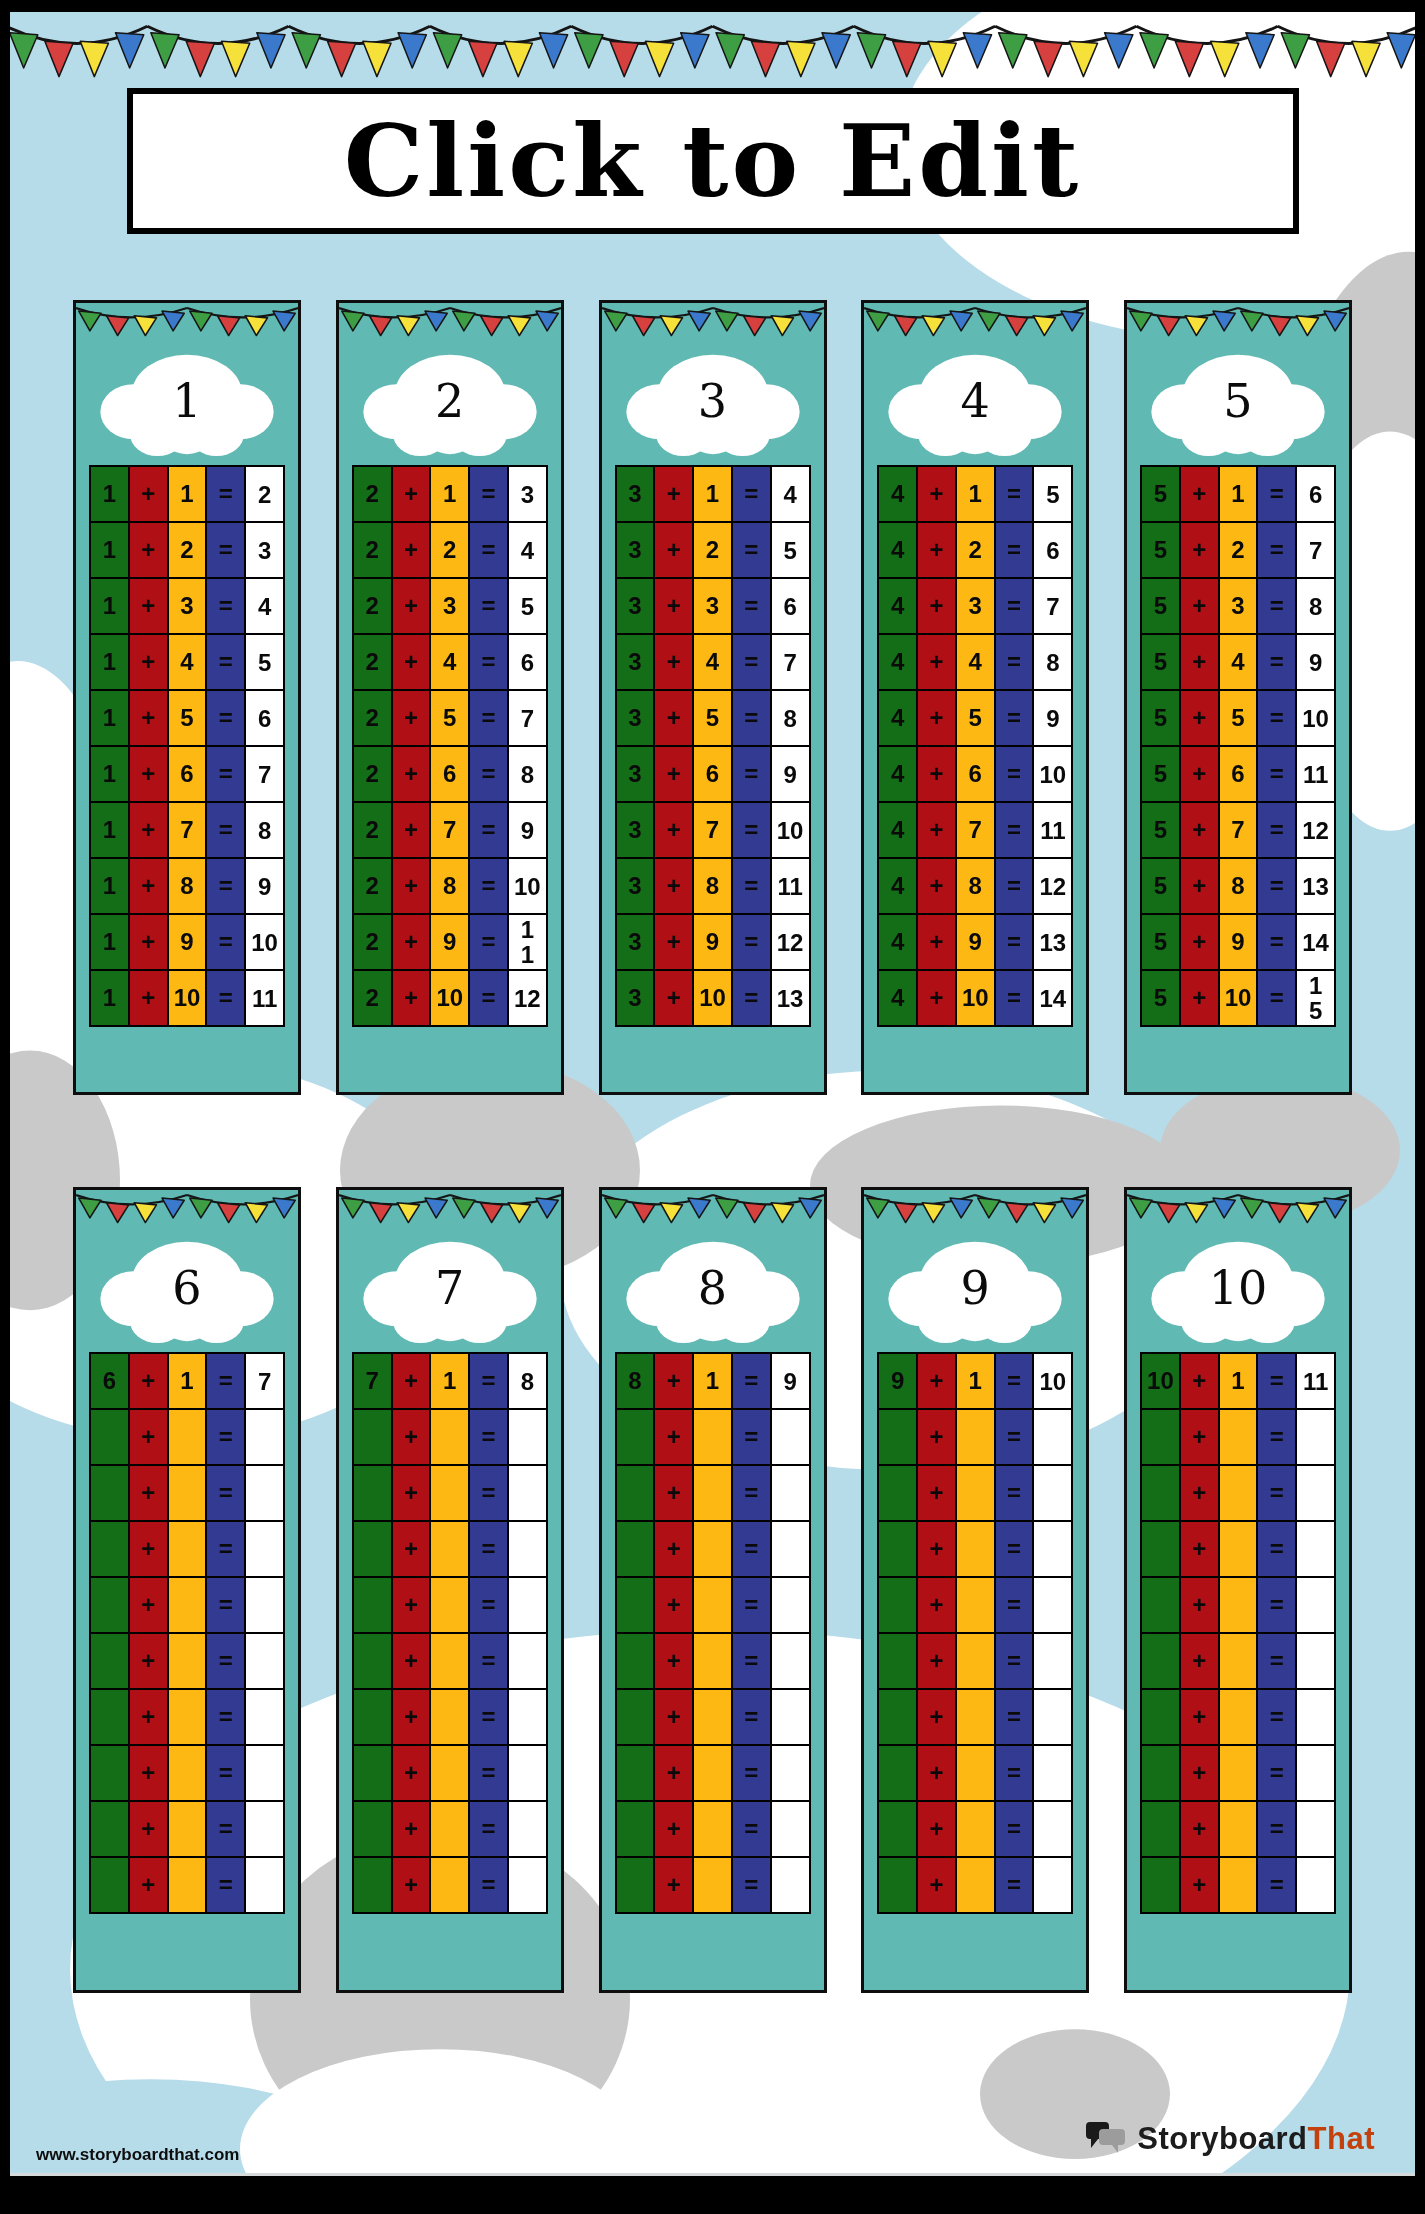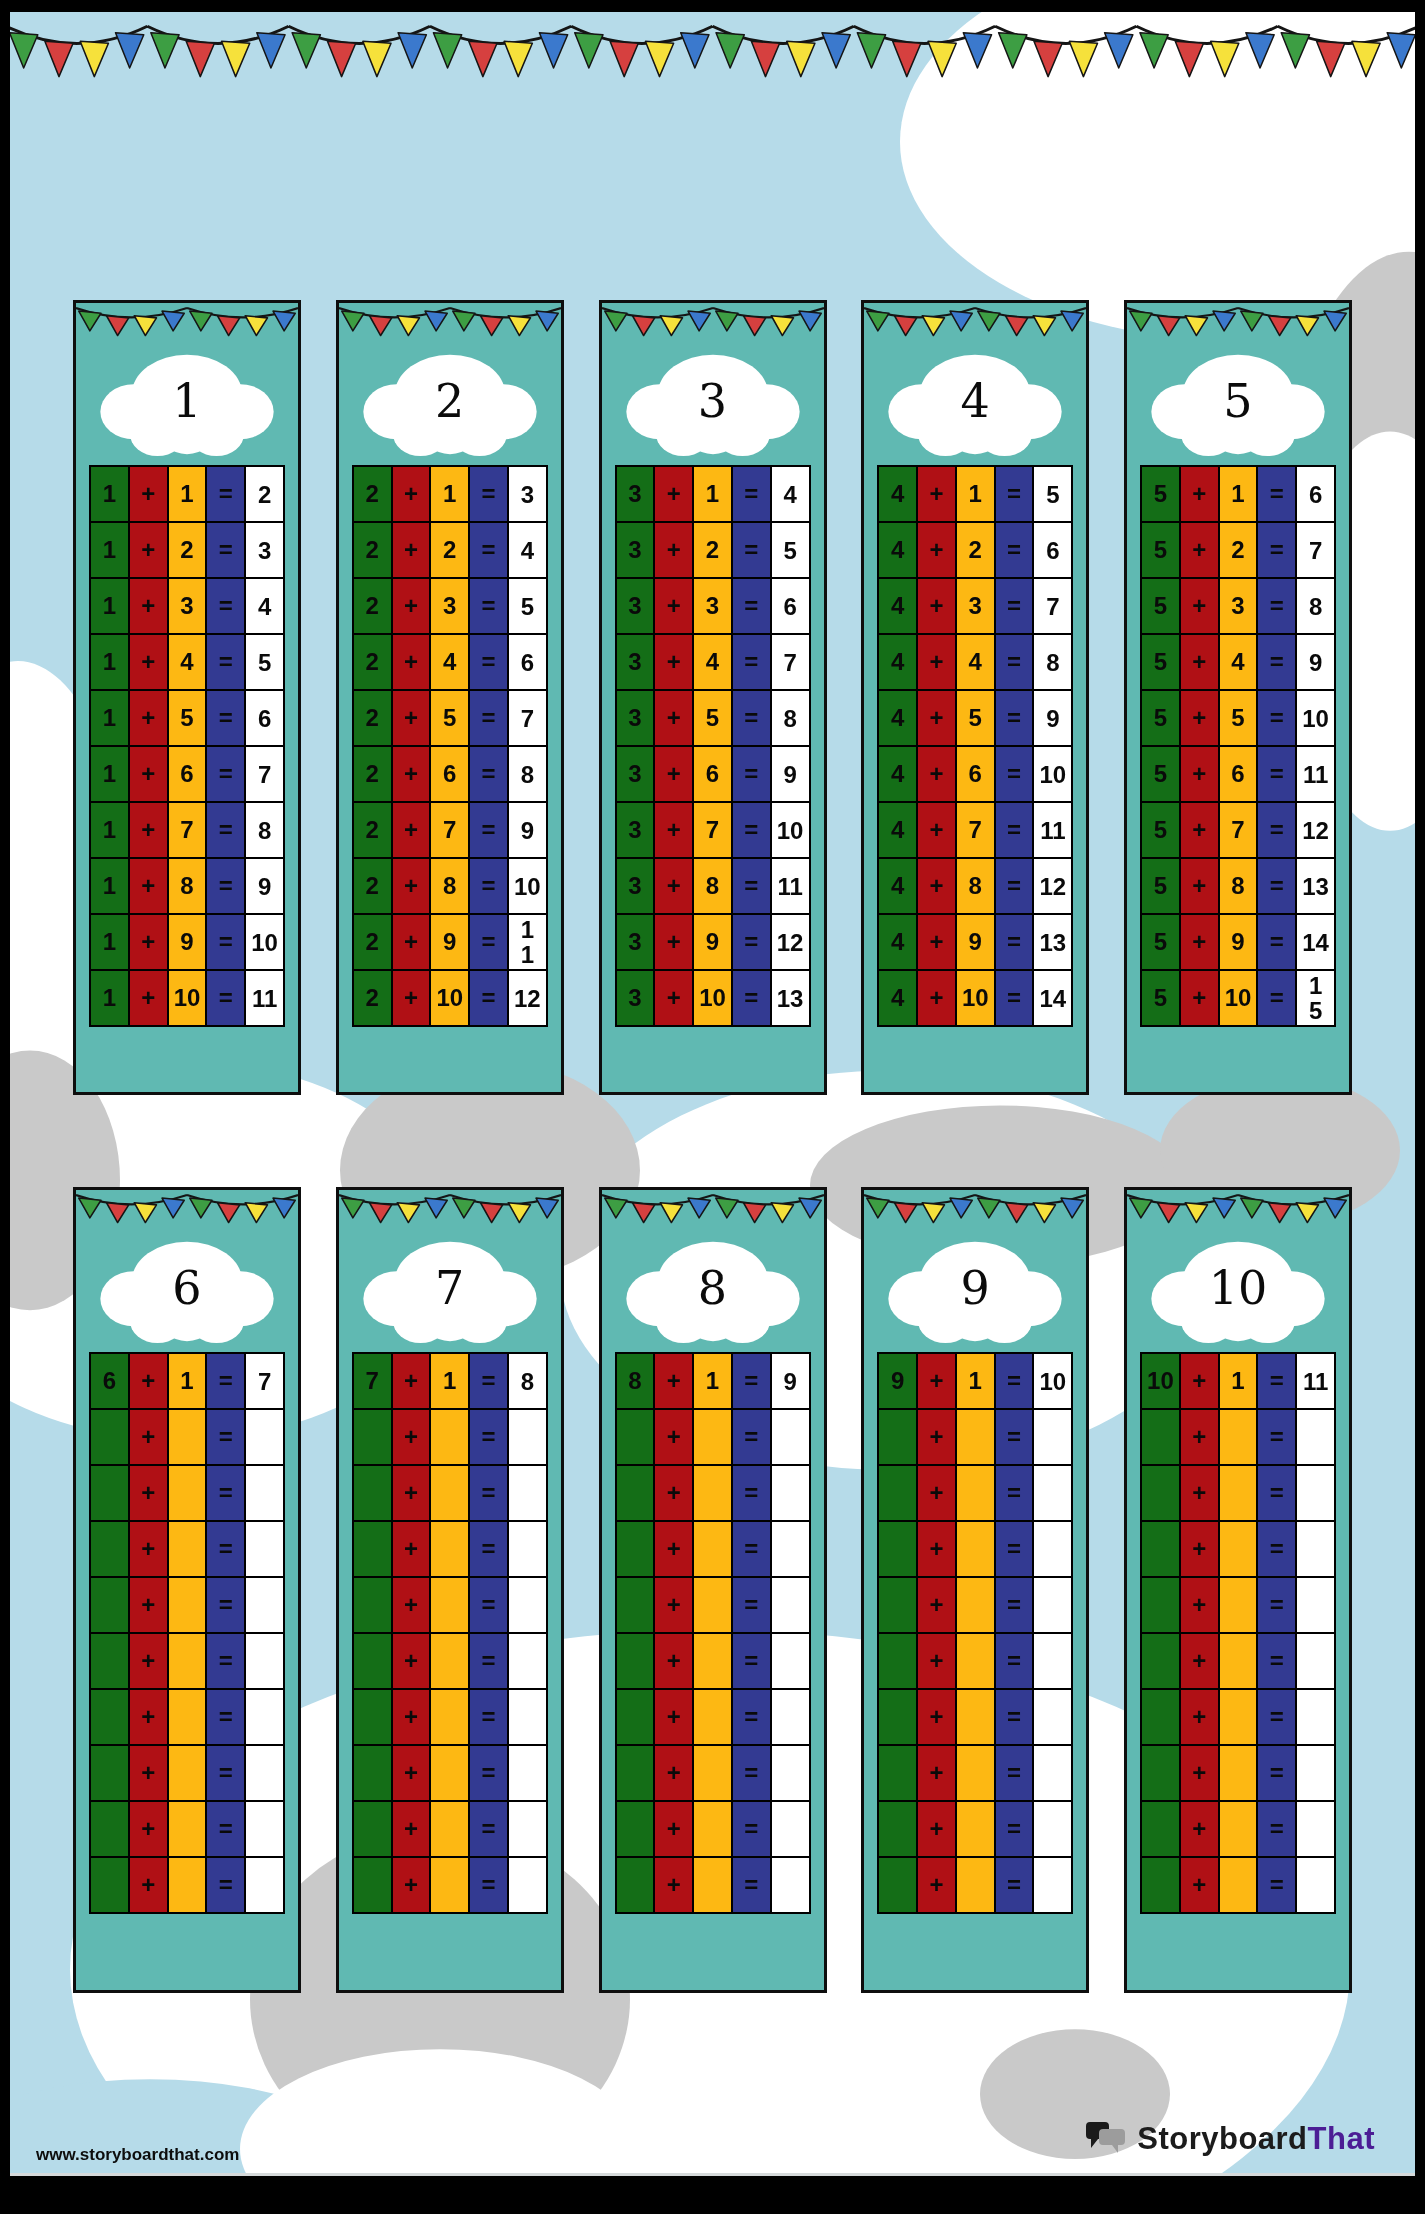--- a/index.html
+++ b/index.html
@@ -34,21 +34,21 @@
                      font-weight:700;font-size:24px;color:#0a0a0a;overflow:hidden;}
   td.c-green{background:#146e17;}
   td.c-red{background:#b01015;}
   td.c-yellow{background:#fdb813;}
   td.c-blue{background:#333a92;}
   td.c-white{background:#ffffff;white-space:pre-line;line-height:25px;}
   .site-url{position:absolute;left:26px;bottom:8px;font-weight:700;font-size:17px;color:#0d0d0d;}
   .logo{position:absolute;right:40px;bottom:16px;display:flex;align-items:center;gap:10px;}
   .logo-text{font-size:31px;font-weight:600;letter-spacing:.5px;}
   .logo-black{color:#1c1c1c;}
-  .logo-gray{color:#4c1d95;}
+  .logo-gray{color:#c2410c;}
 </style>
 </head>
 <body>
 
 <div class="poster">
   <div class="canvas">
 
     <svg class="bg" viewBox="0 0 1405 2164" preserveAspectRatio="none">
       <rect width="1405" height="2164" fill="#b6dbe9"></rect>
       <ellipse cx="1230" cy="130" rx="340" ry="200" fill="#ffffff"></ellipse>
@@ -105,20 +105,23 @@
           <polygon points="1127.5125,15.747499999999999 1155.6125,17.7475 1141.5625,51.067499999999995" fill="#3d9e43" stroke="#151515" stroke-width="1.5" stroke-linejoin="round"></polygon>
           <polygon points="1162.6375,24.327500000000004 1190.7375,26.327500000000004 1176.6875,59.64750000000001" fill="#d6403f" stroke="#151515" stroke-width="1.5" stroke-linejoin="round"></polygon>
           <polygon points="1197.7625,24.327500000000004 1225.8625,26.327500000000004 1211.8125,59.64750000000001" fill="#f6e13b" stroke="#151515" stroke-width="1.5" stroke-linejoin="round"></polygon>
           <polygon points="1232.8875,15.747500000000002 1260.9875,17.747500000000002 1246.9375,51.0675" fill="#3b79cd" stroke="#151515" stroke-width="1.5" stroke-linejoin="round"></polygon>
           <polygon points="1268.0125,15.747499999999999 1296.1125,17.7475 1282.0625,51.067499999999995" fill="#3d9e43" stroke="#151515" stroke-width="1.5" stroke-linejoin="round"></polygon>
           <polygon points="1303.1375,24.327500000000004 1331.2375,26.327500000000004 1317.1875,59.64750000000001" fill="#d6403f" stroke="#151515" stroke-width="1.5" stroke-linejoin="round"></polygon>
           <polygon points="1338.2625,24.327500000000004 1366.3625,26.327500000000004 1352.3125,59.64750000000001" fill="#f6e13b" stroke="#151515" stroke-width="1.5" stroke-linejoin="round"></polygon>
           <polygon points="1373.3875,15.747500000000002 1401.4875,17.747500000000002 1387.4375,51.0675" fill="#3b79cd" stroke="#151515" stroke-width="1.5" stroke-linejoin="round"></polygon>
         </svg></div>
 
+    <div class="title-box">
+      <span>Click to Edit</span>
+    </div>
 
     <div class="row row1">
   <div class="card">
     <div class="card-bunting"><svg viewBox="0 0 216 34" width="100%" height="100%" preserveAspectRatio="none">
           <path d="M 0 4.760000000000001 Q 54 22.44 108 4.760000000000001 M 108 4.760000000000001 Q 162 22.44 216 4.760000000000001 " fill="none" stroke="#151515" stroke-width="2"></path>
               <polygon points="2.6999999999999993,7.627500000000001 24.3,9.627500000000001 13.5,26.3075" fill="#3d9e43" stroke="#151515" stroke-width="1.5" stroke-linejoin="round"></polygon>
               <polygon points="29.7,12.047500000000001 51.3,14.047500000000001 40.5,30.7275" fill="#d6403f" stroke="#151515" stroke-width="1.5" stroke-linejoin="round"></polygon>
               <polygon points="56.7,12.047500000000001 78.3,14.047500000000001 67.5,30.7275" fill="#f6e13b" stroke="#151515" stroke-width="1.5" stroke-linejoin="round"></polygon>
               <polygon points="83.7,7.627500000000001 105.3,9.627500000000001 94.5,26.3075" fill="#3b79cd" stroke="#151515" stroke-width="1.5" stroke-linejoin="round"></polygon>
               <polygon points="110.7,7.627500000000001 132.3,9.627500000000001 121.5,26.3075" fill="#3d9e43" stroke="#151515" stroke-width="1.5" stroke-linejoin="round"></polygon>

